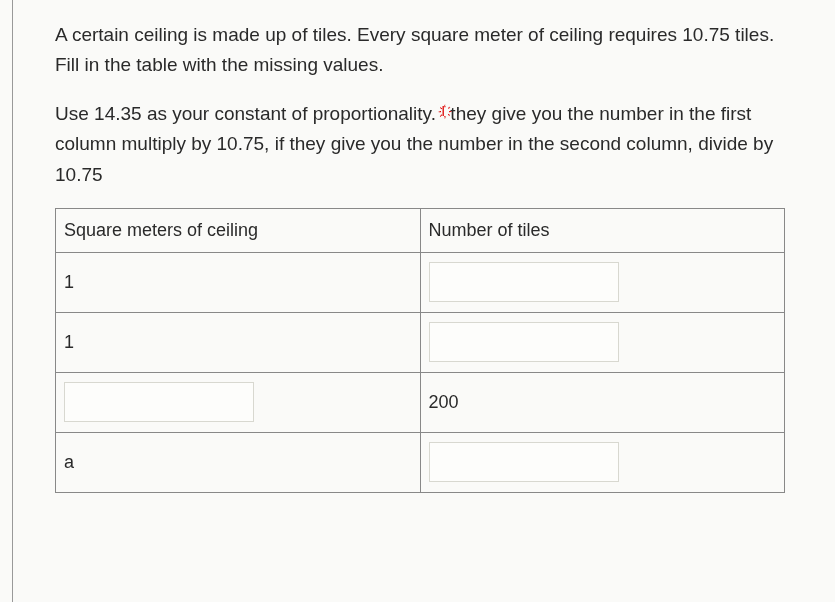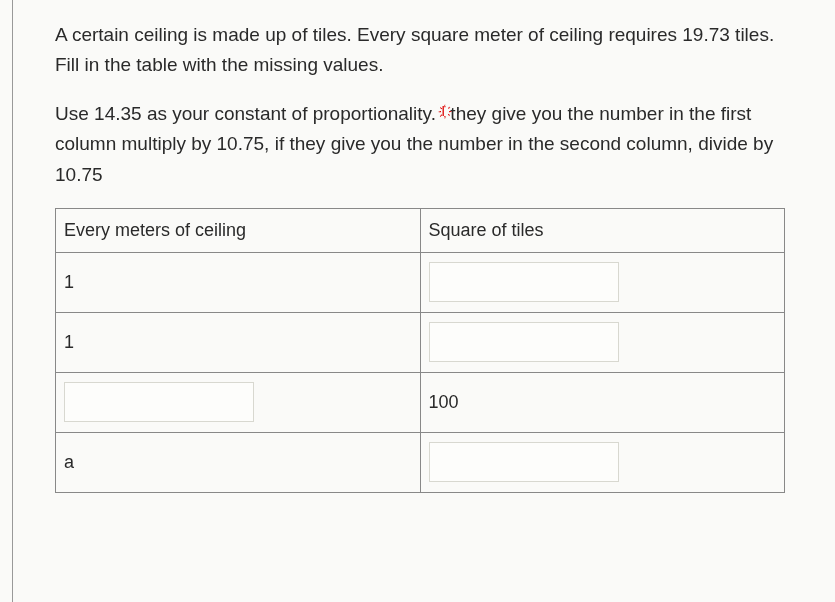--- a/index.html
+++ b/index.html
@@ -72,42 +72,42 @@
     td.col-left, th.col-left {
       width: 50%;
     }
     td.col-right, th.col-right {
       width: 50%;
     }
   </style>
 </head>
 <body>
 
-<p class="paragraph">A certain ceiling is made up of tiles. Every square meter of ceiling requires 19.73 tiles. Fill in the table with the missing values.</p>
+<p class="paragraph">A certain ceiling is made up of tiles. Every square meter of ceiling requires 10.75 tiles. Fill in the table with the missing values.</p>
 
 <p class="paragraph">
   <span>Use 14.35 as your constant of proportionality.  </span><span class="cursor-marker">I҉</span><span> they give you the number in the first column multiply by 10.75, if they give you the number in the second column, divide by 10.75</span>
 </p>
 
 <table>
   <tbody>
       <tr>
-    <th class="col-left">Every meters of ceiling</th>
-    <th class="col-right">Square of tiles</th>
+    <th class="col-left">Square meters of ceiling</th>
+    <th class="col-right">Number of tiles</th>
   </tr>
   <tr>
     <td class="col-left"><span class="cell-content">1</span></td>
     <td class="col-right"><span class="input-box"></span></td>
   </tr>
   <tr>
     <td class="col-left"><span class="cell-content">1</span></td>
     <td class="col-right"><span class="input-box"></span></td>
   </tr>
   <tr>
     <td class="col-left"><span class="input-box"></span></td>
-    <td class="col-right"><span class="cell-content">100</span></td>
+    <td class="col-right"><span class="cell-content">200</span></td>
   </tr>
   <tr>
     <td class="col-left"><span class="cell-content">a</span></td>
     <td class="col-right"><span class="input-box"></span></td>
   </tr>
 </tbody>
   </table>
 
 </body></html>

